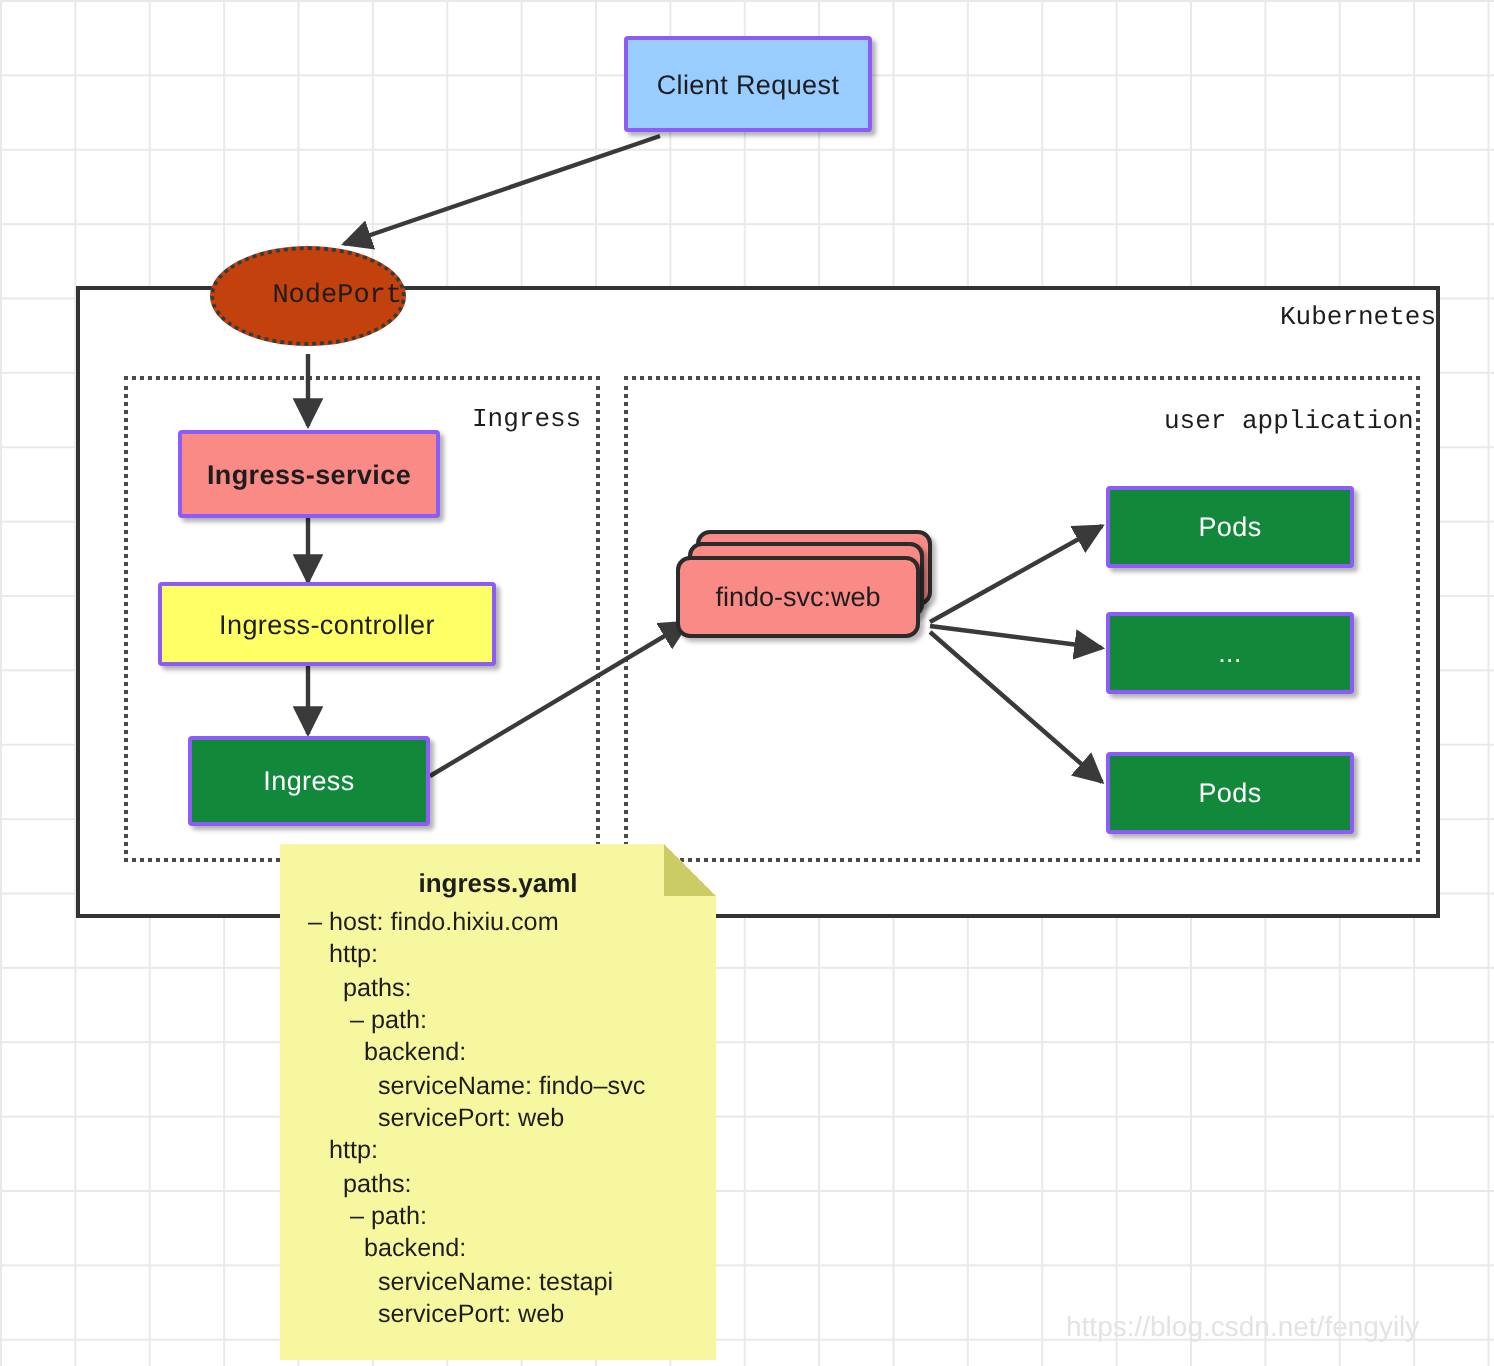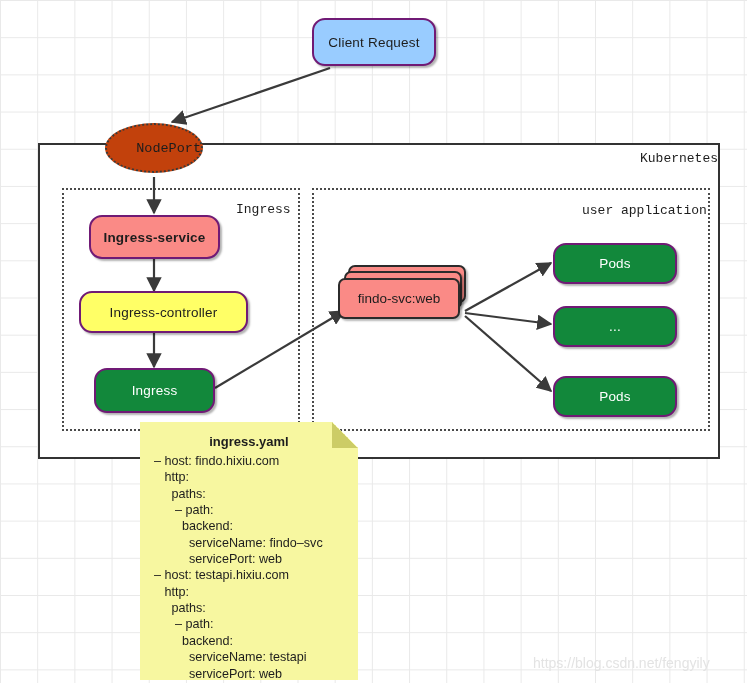--- a/index.html
+++ b/index.html
@@ -13,22 +13,22 @@
     background-size:37.2px 37.2px;
     overflow:hidden;
     position:relative;
   }
   #canvas{position:absolute;inset:0;}
   .node{
     position:absolute;
     box-sizing:border-box;
     display:flex;align-items:center;justify-content:center;
     text-align:center;
-    border:2px solid #701a75;
-    border-radius:13px;
+    border:2px solid #8b5cf6;
+    border-radius:2px;
     font-size:13.5px;
     letter-spacing:.2px;
     box-shadow:2px 2px 2px rgba(0,0,0,.30);
     z-index:5;
   }
   .blue{background:#99ccff;color:#1d1d1d;}
   .pink{background:#fa8a86;color:#1d1d1d;}
   .yellow{background:#ffff66;color:#1d1d1d;}
   .green{background:#12883b;color:#ffffff;}
 
@@ -183,21 +183,20 @@
   <div class="note" style="left:140px;top:422px;width:218px;height:258px;">
     <div class="fold"></div>
     <div class="title">ingress.yaml</div>
     <div class="line">– host: findo.hixiu.com</div>
     <div class="line">   http:</div>
     <div class="line">     paths:</div>
     <div class="line">      – path:</div>
     <div class="line">        backend:</div>
     <div class="line">          serviceName: findo–svc</div>
     <div class="line">          servicePort: web</div>
-    <div class="line">– host: testapi.hixiu.com</div>
     <div class="line">   http:</div>
     <div class="line">     paths:</div>
     <div class="line">      – path:</div>
     <div class="line">        backend:</div>
     <div class="line">          serviceName: testapi</div>
     <div class="line">          servicePort: web</div>
   </div>
 
   <div class="watermark" style="left:533px;top:655px;">https://blog.csdn.net/fengyily</div>
 

